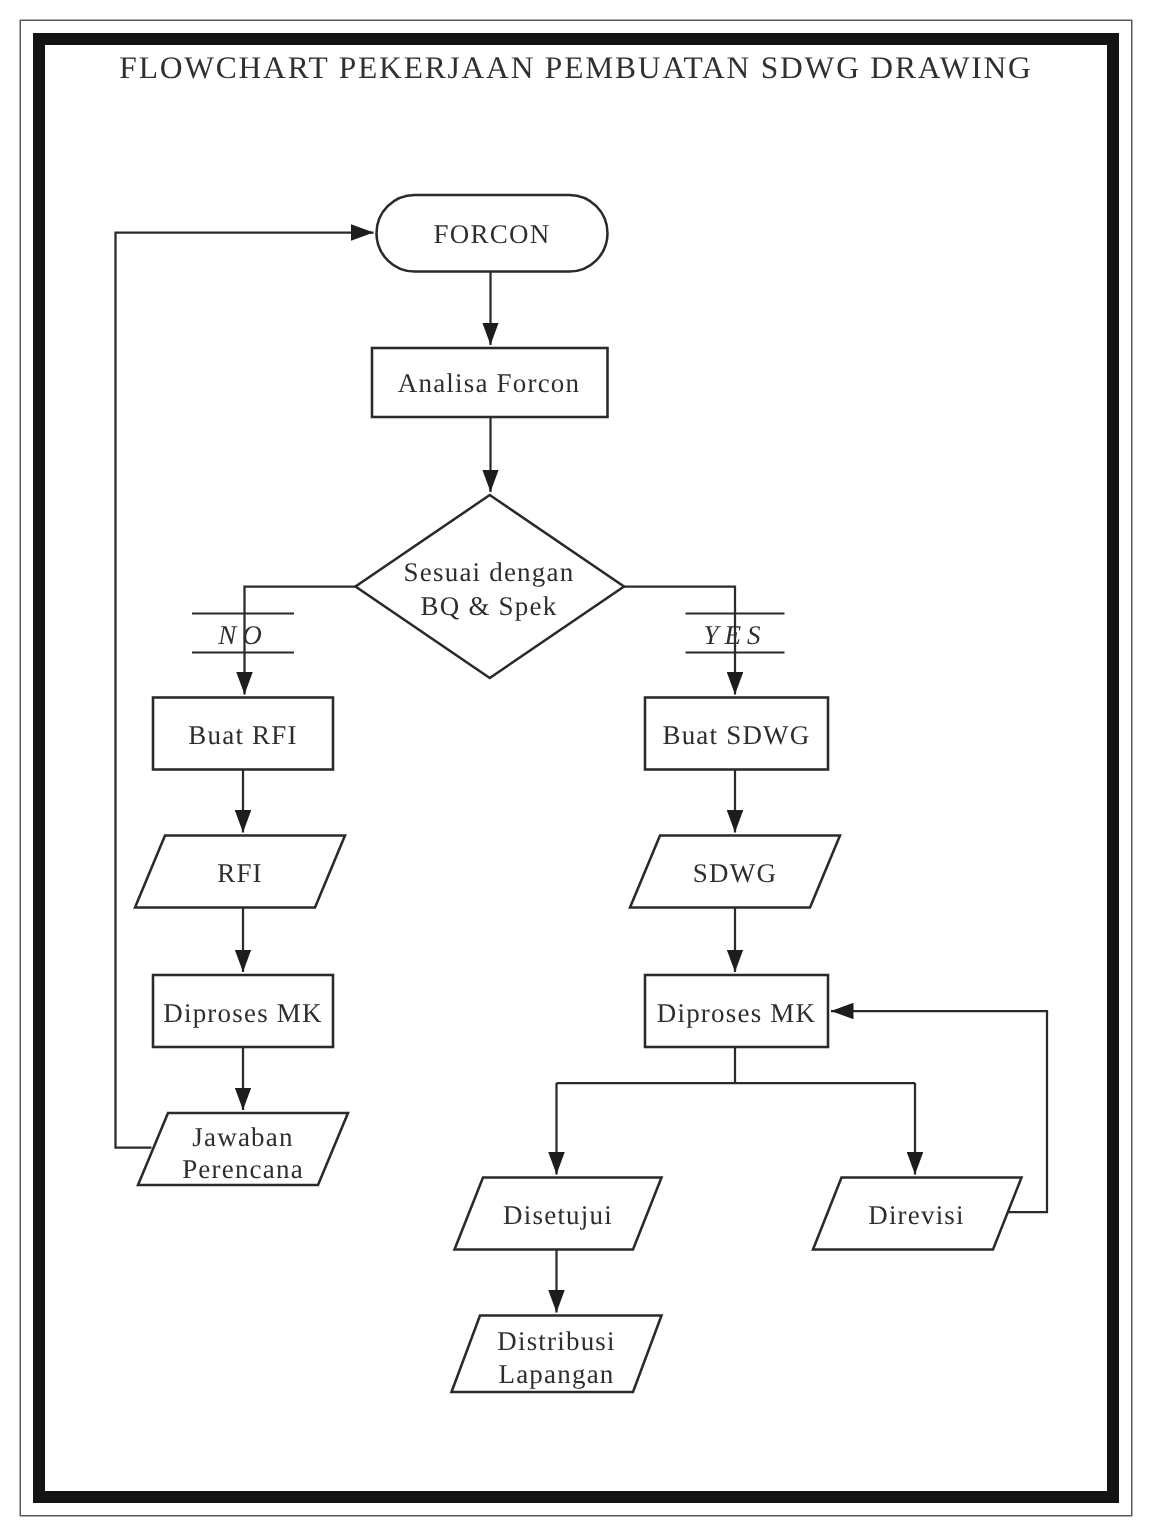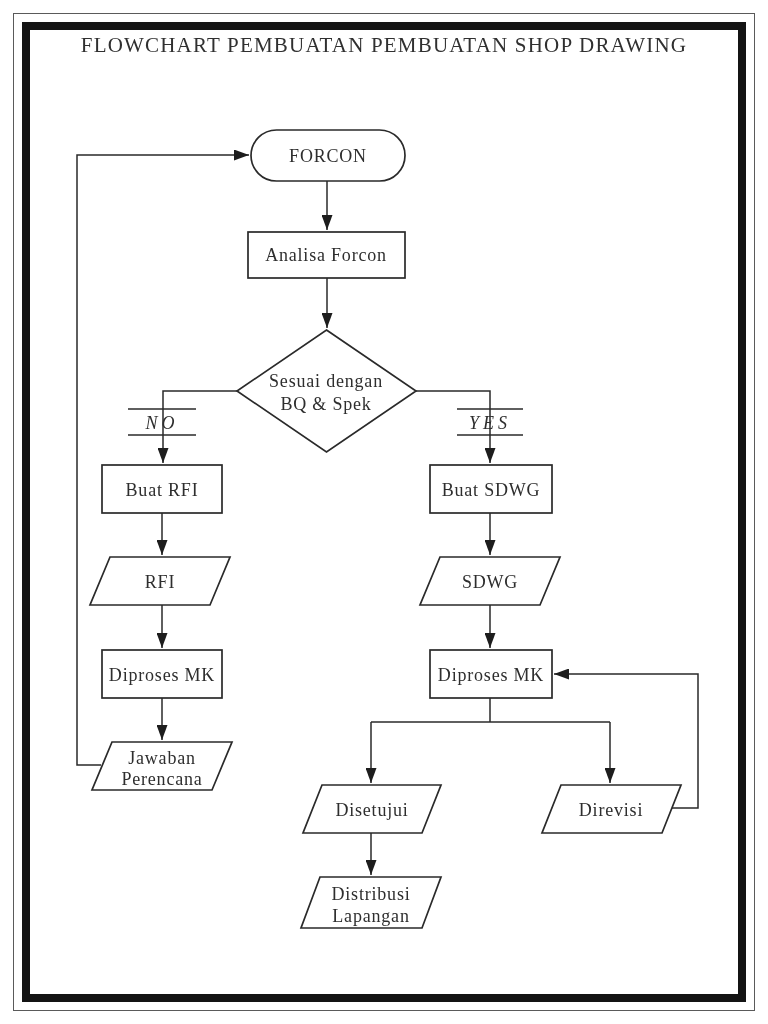--- a/index.html
+++ b/index.html
@@ -82,21 +82,21 @@
     fill: #1d1d1d;
     stroke: none;
   }
 </style>
 </head>
 <body>
 
 <div class="page">
   <div class="thin-frame"></div>
   <div class="thick-frame"></div>
-  <div class="page-title">FLOWCHART PEMBUATAN PEMBUATAN SHOP DRAWING</div>
+  <div class="page-title">FLOWCHART PEKERJAAN PEMBUATAN SDWG DRAWING</div>
 
   <svg class="flowchart" width="768" height="1024" viewBox="0 0 768 1024">
     <defs>
       <marker id="arrow" viewBox="0 0 15 11" refX="15" refY="5.5" markerWidth="15" markerHeight="11" markerUnits="userSpaceOnUse" orient="auto">
         <path class="arrowhead" d="M0,0 L15,5.5 L0,11 Z"></path>
       </marker>
     </defs>
 
     <polyline class="edge" points="101,765 77,765 77,155 249,155" marker-end="url(#arrow)"></polyline>
     <polyline class="edge" points="327,181 327,230" marker-end="url(#arrow)"></polyline>

